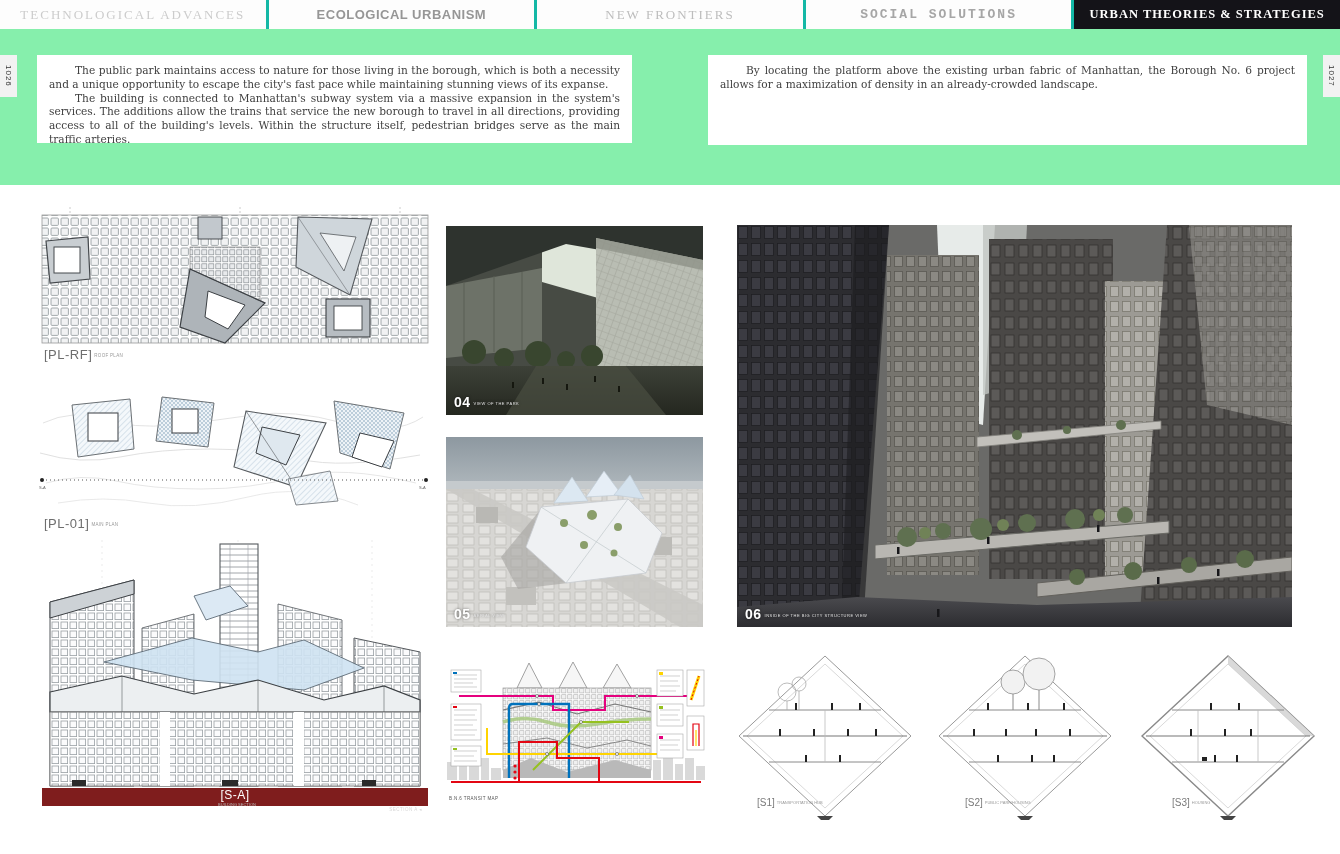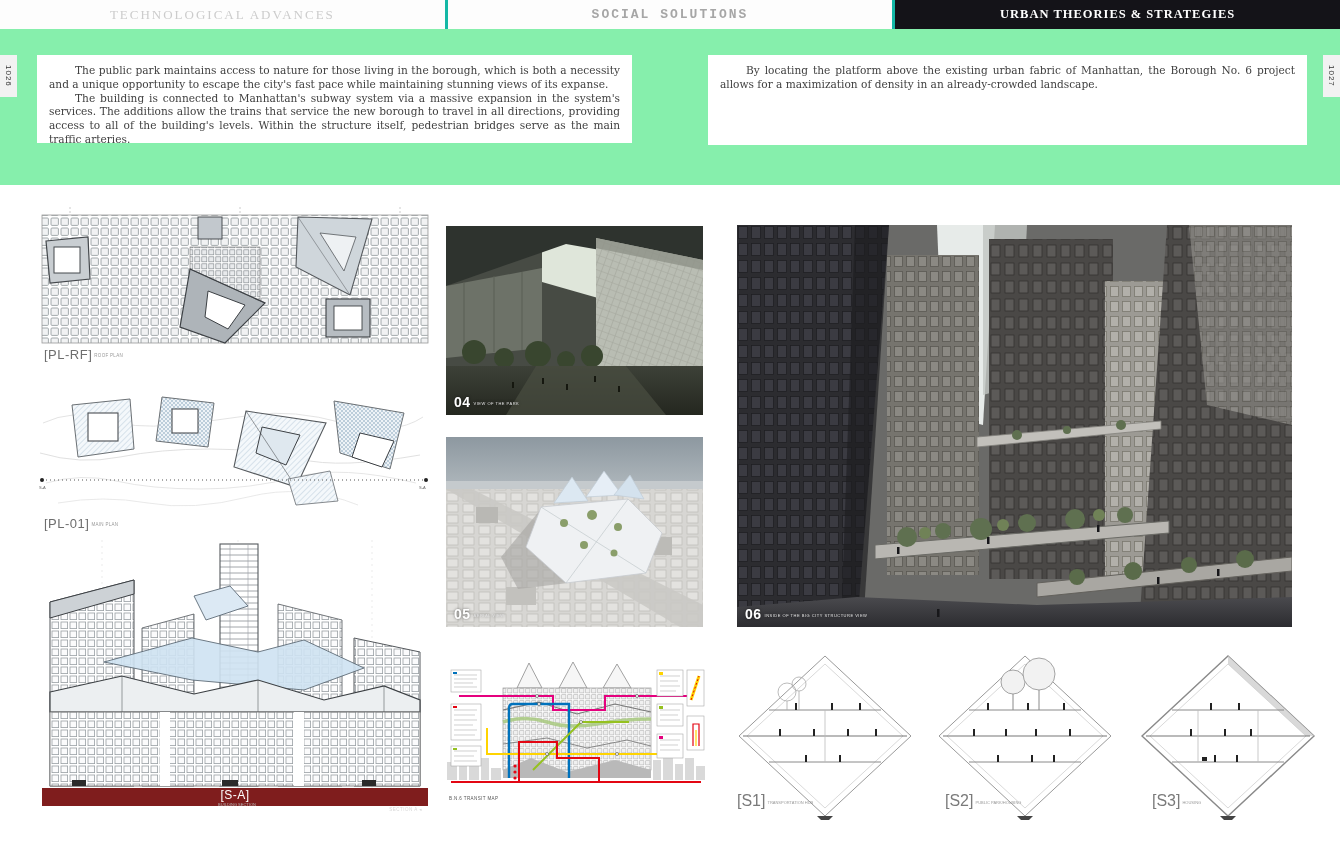--- a/index.html
+++ b/index.html
@@ -34,30 +34,32 @@
   .drawlabel .small{font-size:4.5px;color:#999;margin-left:2px;vertical-align:2px;letter-spacing:.3px;}
   .figure{position:absolute;overflow:hidden;}
   .figcap{position:absolute;left:8px;bottom:5px;color:#fff;font-size:14px;font-weight:bold;letter-spacing:.5px;text-shadow:0 0 3px rgba(0,0,0,.55);}
   .figcap .tiny{font-size:4px;font-weight:normal;color:#e3e3e3;margin-left:3px;vertical-align:2px;}
   .secbar{position:absolute;left:42px;top:788px;width:386px;height:18px;background:#7f1d1d;color:#fff;display:flex;align-items:center;padding:0 6px;box-sizing:border-box;flex-direction:column;}
   .secbar .code{font-size:12px;letter-spacing:.5px;}
   .secbar .small{font-size:4px;color:#b5b5b5;margin-left:4px;}
   .secbar .right{margin-left:auto;font-size:4.5px;color:#d8d8d8;letter-spacing:.5px;}
   .transitcap{position:absolute;left:449px;top:796px;font-size:4.5px;color:#555;letter-spacing:.4px;}
   .diamlabel{position:absolute;font-family:"Liberation Sans",sans-serif;color:#7a7a7a;}
-  .diamlabel .code{font-size:16px;}
+  .diamlabel .code{font-size:10px;margin-left:20px;}
   .diamlabel .small{font-size:4px;color:#9a9a9a;margin-left:2px;vertical-align:2px;}
 </style>
 </head>
 <body>
 
 <div class="spread">
 
   <div class="tabbar">
     <div class="tab tab-1">TECHNOLOGICAL ADVANCES</div>
+    <div class="tab tab-2">ECOLOGICAL URBANISM</div>
+    <div class="tab tab-3">NEW FRONTIERS</div>
     <div class="tab tab-4">SOCIAL SOLUTIONS</div>
     <div class="tab tab-6">URBAN THEORIES &amp; STRATEGIES</div>
   </div>
 
   <div class="band">
     <div class="pagetab pagetab-left">
       <span>1026</span>
     </div>
     <div class="pagetab pagetab-right">
       <span>1027</span>

